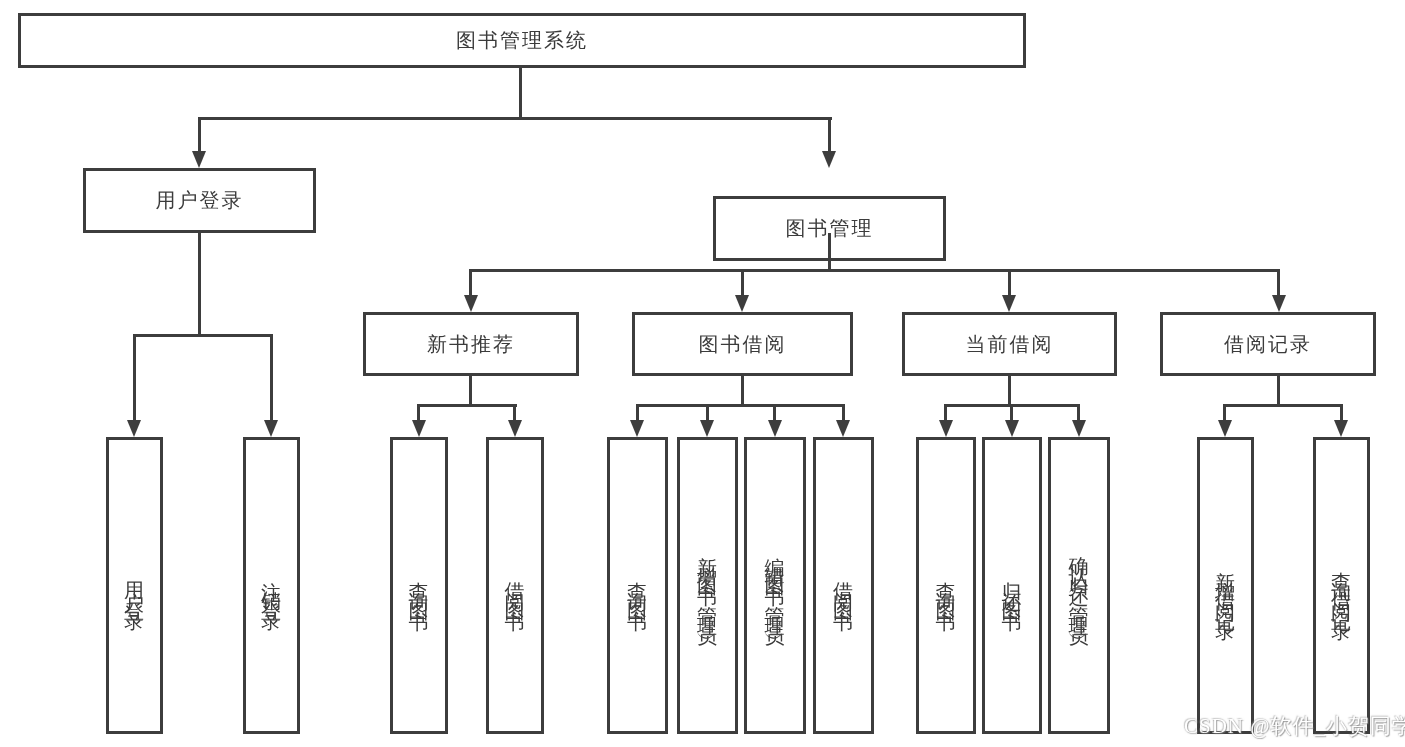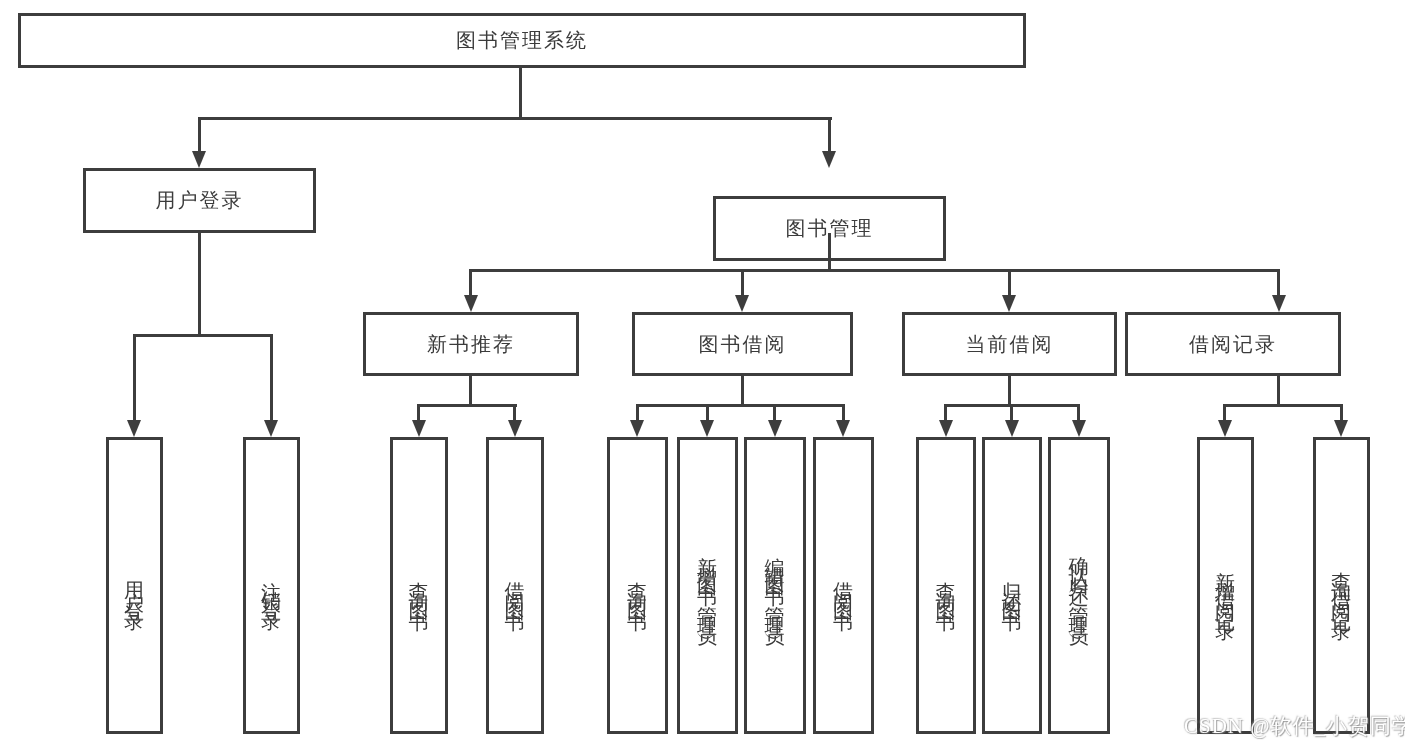--- a/index.html
+++ b/index.html
@@ -61,21 +61,21 @@
   <div class="vl" style="left:741px;top:269px;height:28px;"></div>
   <div class="tri" style="left:735px;top:295px;"></div>
   <div class="vl" style="left:1008px;top:269px;height:28px;"></div>
   <div class="tri" style="left:1002px;top:295px;"></div>
   <div class="vl" style="left:1277px;top:269px;height:28px;"></div>
   <div class="tri" style="left:1272px;top:295px;"></div>
 
   <div class="box hbox" style="left:363px;top:312px;width:216px;height:64px;">新书推荐</div>
   <div class="box hbox" style="left:902px;top:312px;width:215px;height:64px;">当前借阅</div>
   <div class="box hbox" style="left:632px;top:312px;width:221px;height:64px;">图书借阅</div>
-  <div class="box hbox" style="left:1125px;top:312px;width:216px;height:64px;">借阅记录</div>
+  <div class="box hbox" style="left:1160px;top:312px;width:216px;height:64px;">借阅记录</div>
 
   <div class="vl" style="left:469px;top:376px;height:31px;"></div>
   <div class="hl" style="left:417px;top:404px;width:100px;"></div>
   <div class="vl" style="left:417px;top:404px;height:17px;"></div>
   <div class="tri" style="left:412px;top:420px;"></div>
   <div class="vl" style="left:513px;top:404px;height:17px;"></div>
   <div class="tri" style="left:508px;top:420px;"></div>
 
   <div class="vl" style="left:741px;top:376px;height:31px;"></div>
   <div class="hl" style="left:636px;top:404px;width:209px;"></div>

